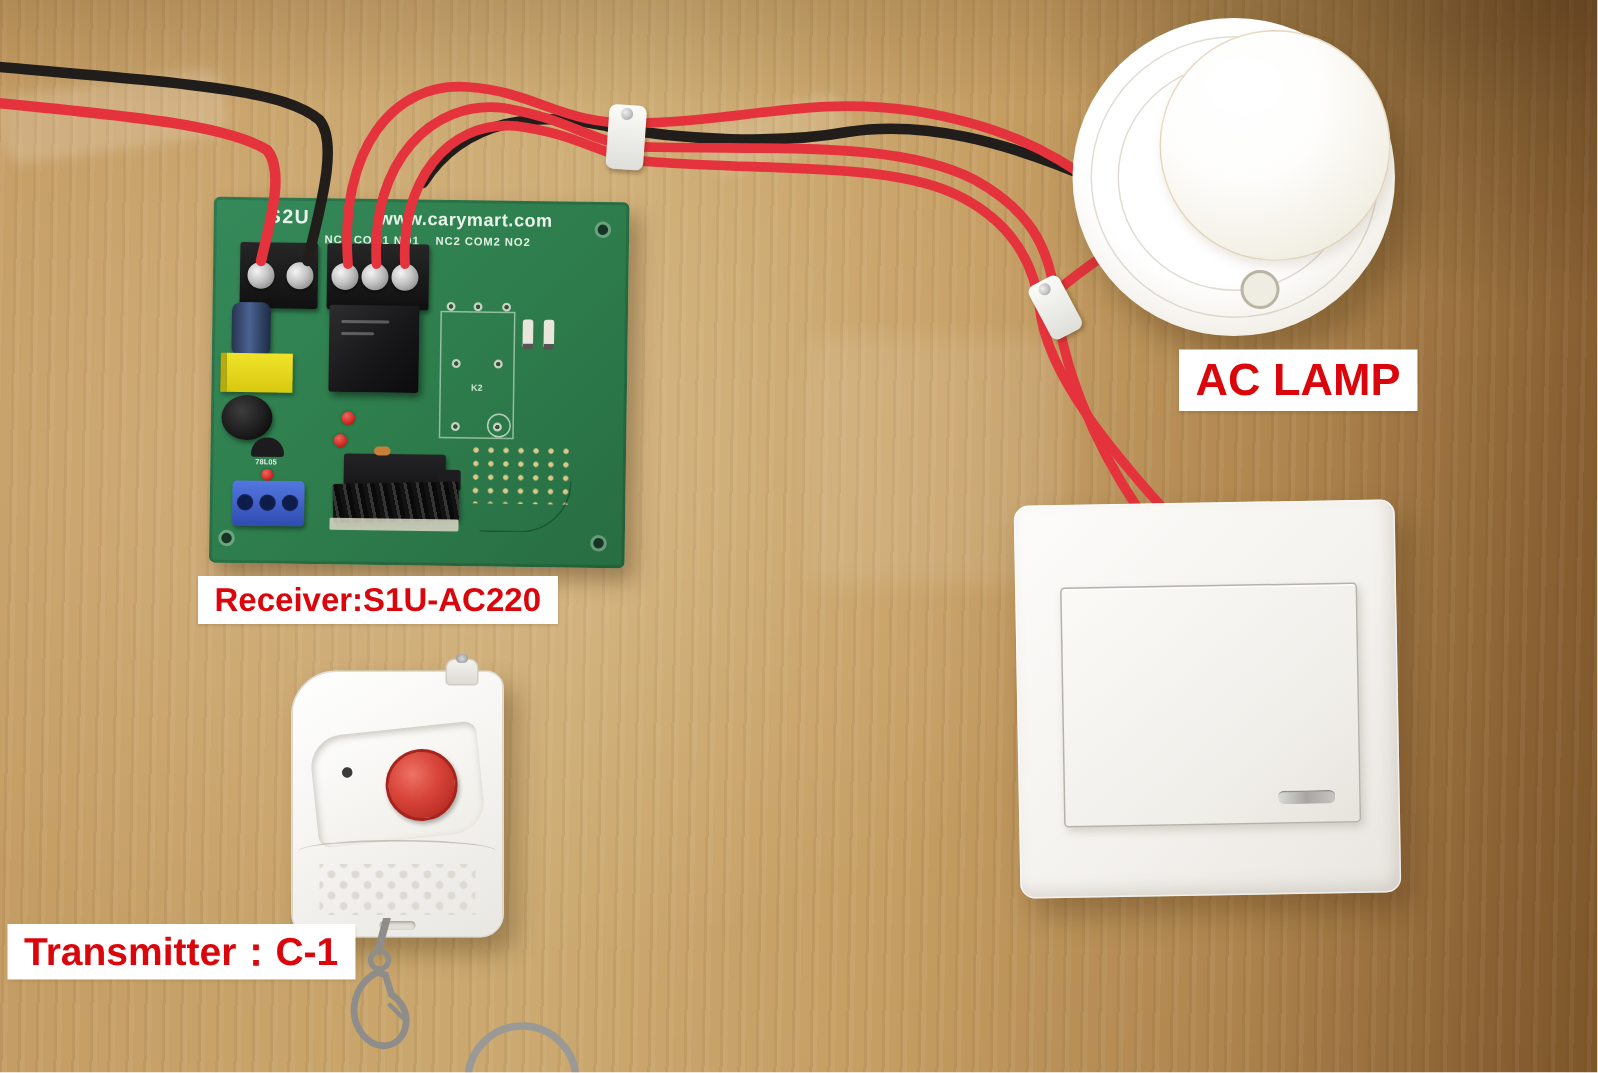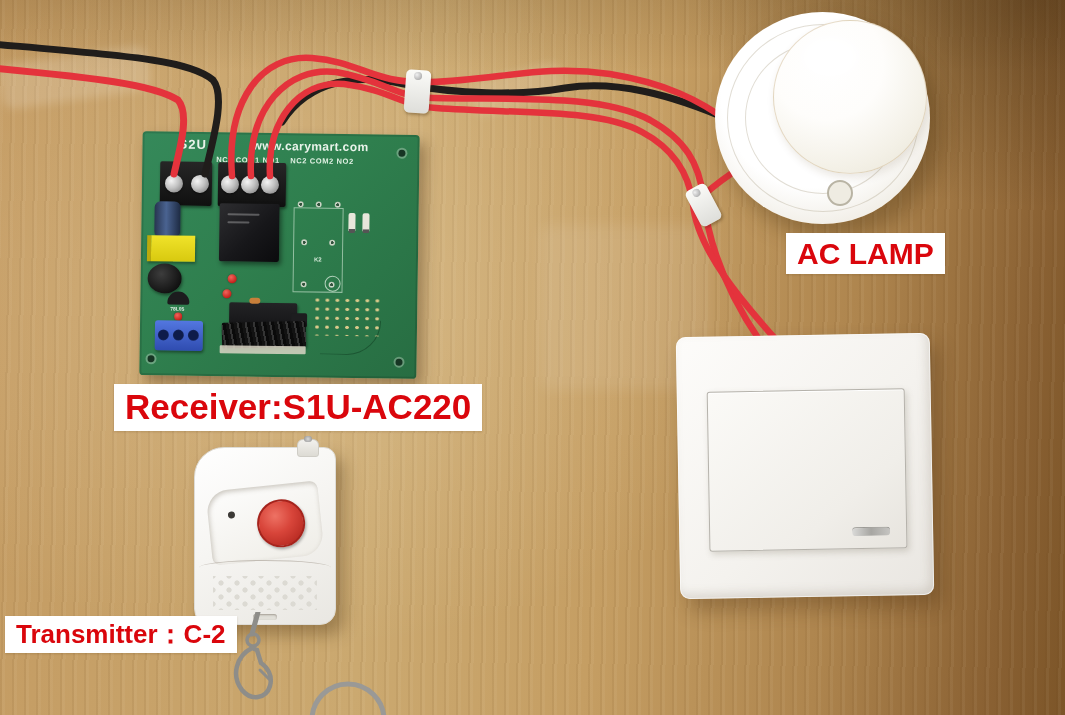--- a/index.html
+++ b/index.html
@@ -106,21 +106,21 @@
   .remote-seam{left:4px;top:112px;width:132px;height:14px;border-radius:50%;border-top:1px solid rgba(160,152,140,0.55);}
   .grip{left:18px;top:128px;width:104px;height:34px;
     background-image:radial-gradient(circle 3px,#dcdad3 0 2.2px,transparent 3px),
                      radial-gradient(circle 3px,#dcdad3 0 2.2px,transparent 3px);
     background-size:16px 14px,16px 14px;background-position:0 0,8px 7px;}
   .remote-slot{left:58px;bottom:4px;width:24px;height:6px;border-radius:3px;background:#e1dfd8;
     box-shadow:inset 0 1px 2px rgba(120,112,100,0.6);}
   
   .caption{background:#ffffff;color:#da060c;font-weight:700;line-height:1.1;
     padding:4px 11px;white-space:nowrap;box-shadow:0 1px 2px rgba(90,60,20,0.2);}
-  .cap-receiver{left:114px;top:384px;font-size:35px;}
+  .cap-receiver{left:132px;top:384px;font-size:22px;}
   .cap-lamp{left:786px;top:233px;font-size:30px;}
   .cap-transmitter{left:5px;top:616px;font-size:26px;}
   .cap-switch{left:563px;top:614px;font-size:27px;}
 </style>
 </head>
 <body>
 
 <div id="canvas">
 
   <div class="abs shade-topright"></div>
@@ -246,15 +246,15 @@
       <path d="M 58,0 L 52,22" stroke-width="5"></path>
       <circle cx="53" cy="28" r="6" stroke-width="3.5"></circle>
       <path d="M 52,36 C 36,44 31,64 42,78 C 51,89 66,87 70,74 C 73,63 67,55 61,51 L 57,38 Z" stroke-width="4.5"></path>
       <path d="M 70,68 L 60,58" stroke-width="3"></path>
       <circle cx="148" cy="108" r="36" stroke-width="5" stroke="#9a9996"></circle>
     </g>
   </svg>
 
   <div class="abs caption cap-receiver">Receiver:S1U-AC220</div>
   <div class="abs caption cap-lamp">AC LAMP</div>
-  <div class="abs caption cap-transmitter">Transmitter：C-2</div>
+  <div class="abs caption cap-transmitter">Transmitter：C-1</div>
 
 </div>
 
 </body></html>

